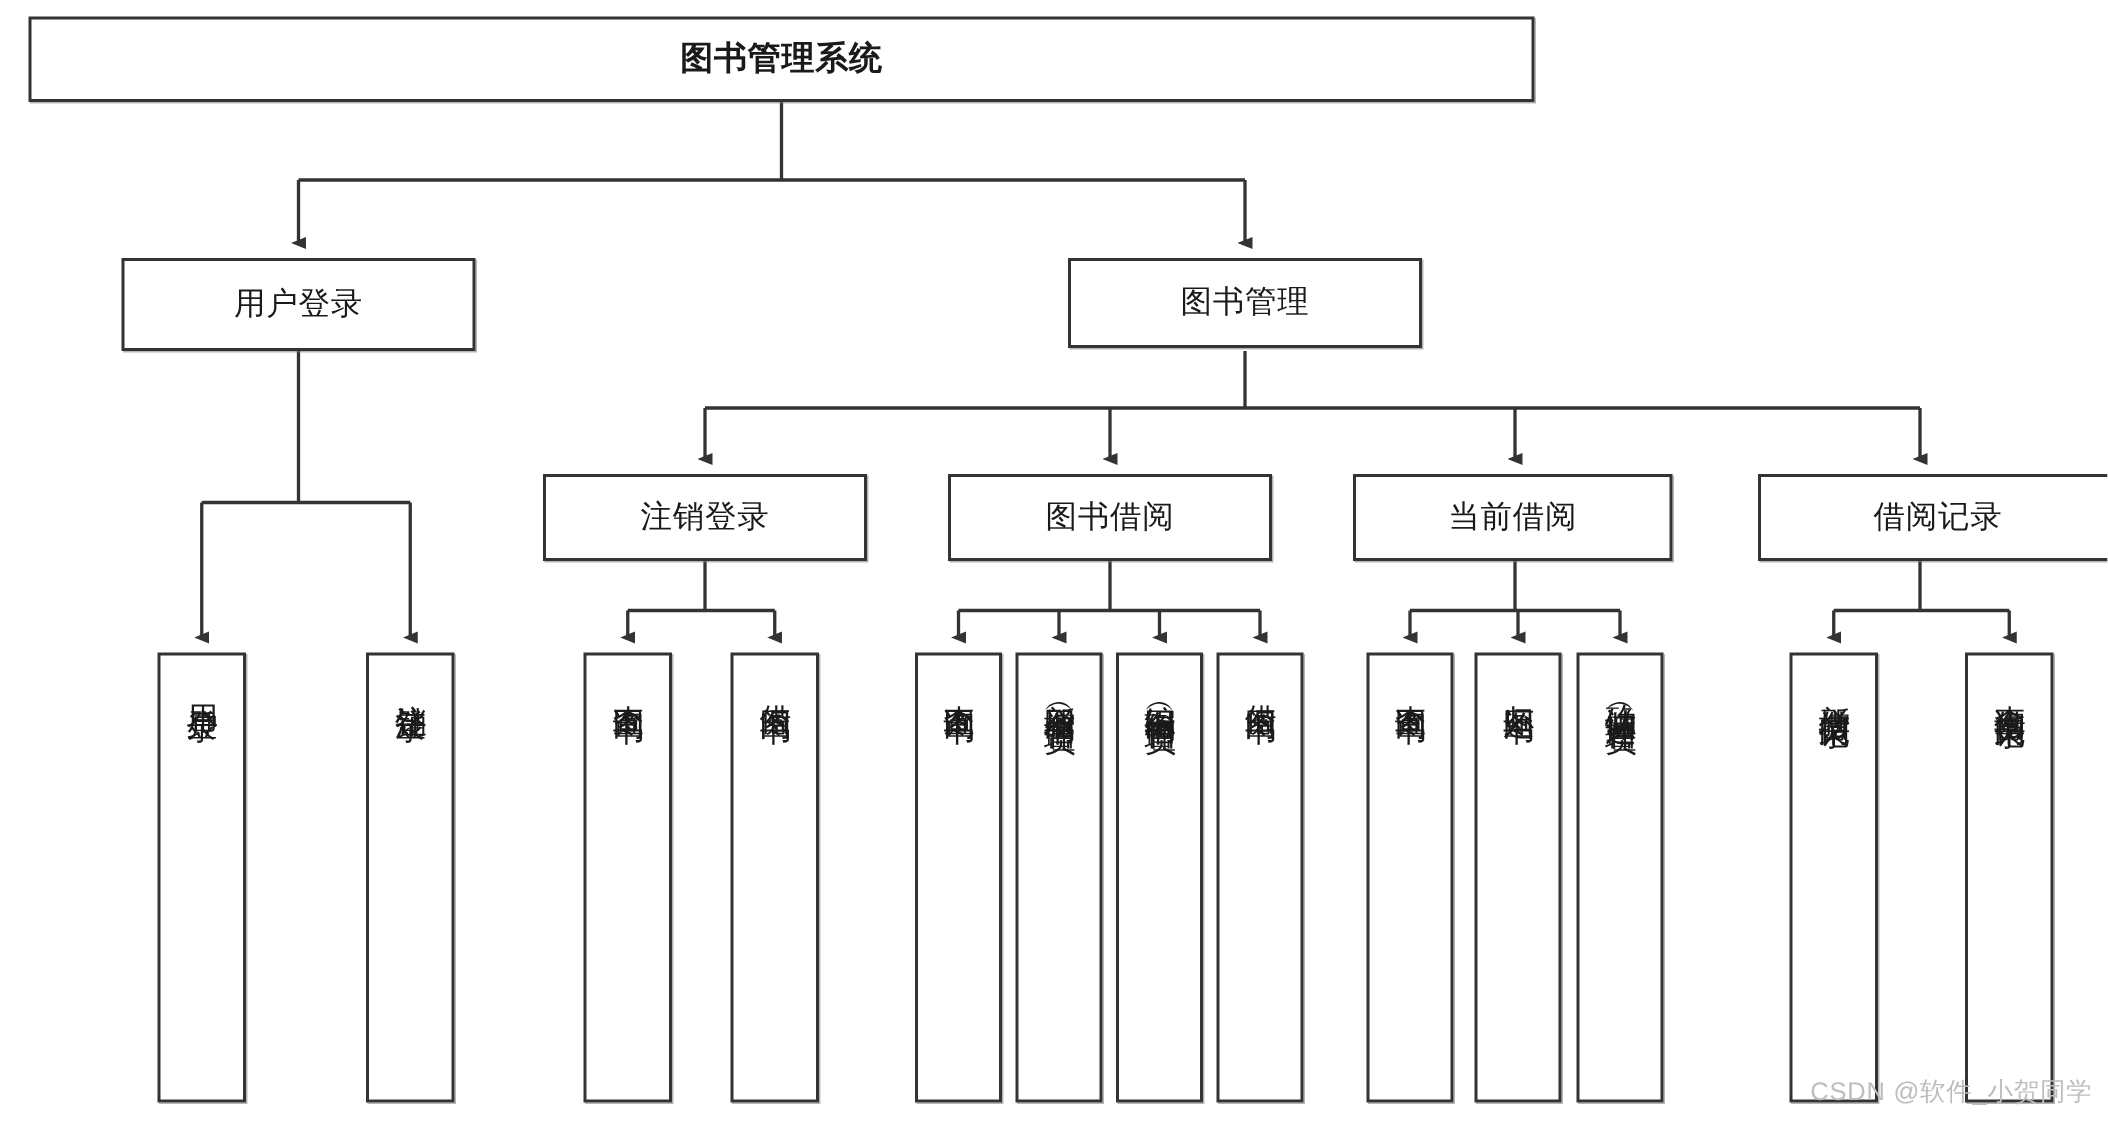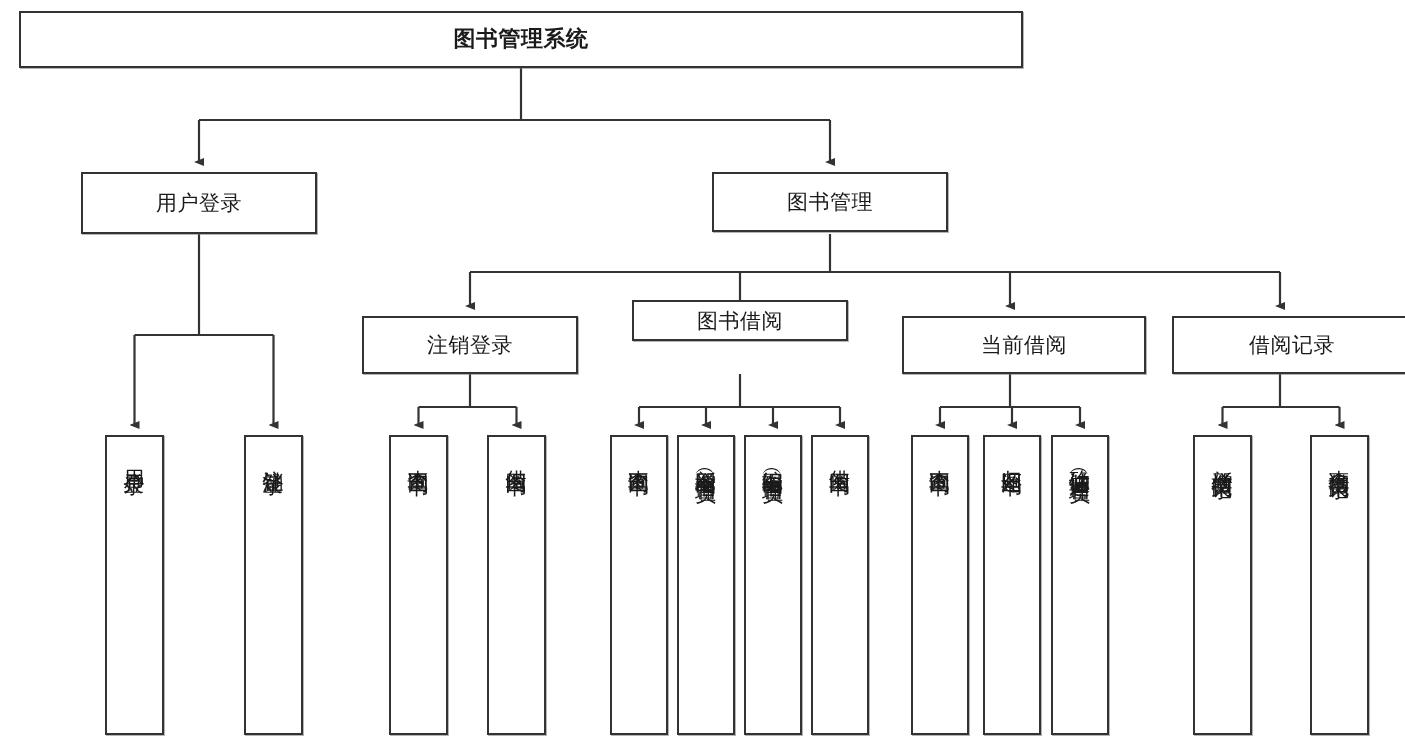--- a/index.html
+++ b/index.html
@@ -124,24 +124,24 @@
       </div>
       <div class="node horizontal" style="left: 81px; top: 172px; width: 236px; height: 62px;">
         <div class="node-label">用户登录</div>
       </div>
       <div class="node horizontal" style="left: 712px; top: 172px; width: 236px; height: 60px;">
         <div class="node-label">图书管理</div>
       </div>
       <div class="node horizontal" style="left: 362px; top: 316px; width: 216px; height: 58px;">
         <div class="node-label">注销登录</div>
       </div>
-      <div class="node horizontal" style="left: 632px; top: 300px; width: 216px; height: 41px;">
+      <div class="node horizontal" style="left: 632px; top: 316px; width: 216px; height: 58px;">
         <div class="node-label">图书借阅</div>
       </div>
-      <div class="node horizontal" style="left: 902px; top: 316px; width: 244px; height: 58px;">
+      <div class="node horizontal" style="left: 902px; top: 316px; width: 213px; height: 58px;">
         <div class="node-label">当前借阅</div>
       </div>
       <div class="node horizontal" style="left: 1172px; top: 316px; width: 240px; height: 58px;">
         <div class="node-label">借阅记录</div>
       </div>
       <div class="node vertical" style="left: 105px; top: 435px; width: 59px; height: 300px;">
         <div class="node-label">用户登录</div>
       </div>
       <div class="node vertical" style="left: 244px; top: 435px; width: 59px; height: 300px;">
         <div class="node-label">注销登录</div>
@@ -174,13 +174,14 @@
         <div class="node-label">确认归还（管理员）</div>
       </div>
       <div class="node vertical" style="left: 1193px; top: 435px; width: 59px; height: 300px;">
         <div class="node-label">新增借阅记录</div>
       </div>
       <div class="node vertical" style="left: 1310px; top: 435px; width: 59px; height: 300px;">
         <div class="node-label">查询借阅记录</div>
       </div>
     </div>
 
+  <div id="watermark">CSDN @软件_小贺同学</div>
 </div>
 
 </body></html>

